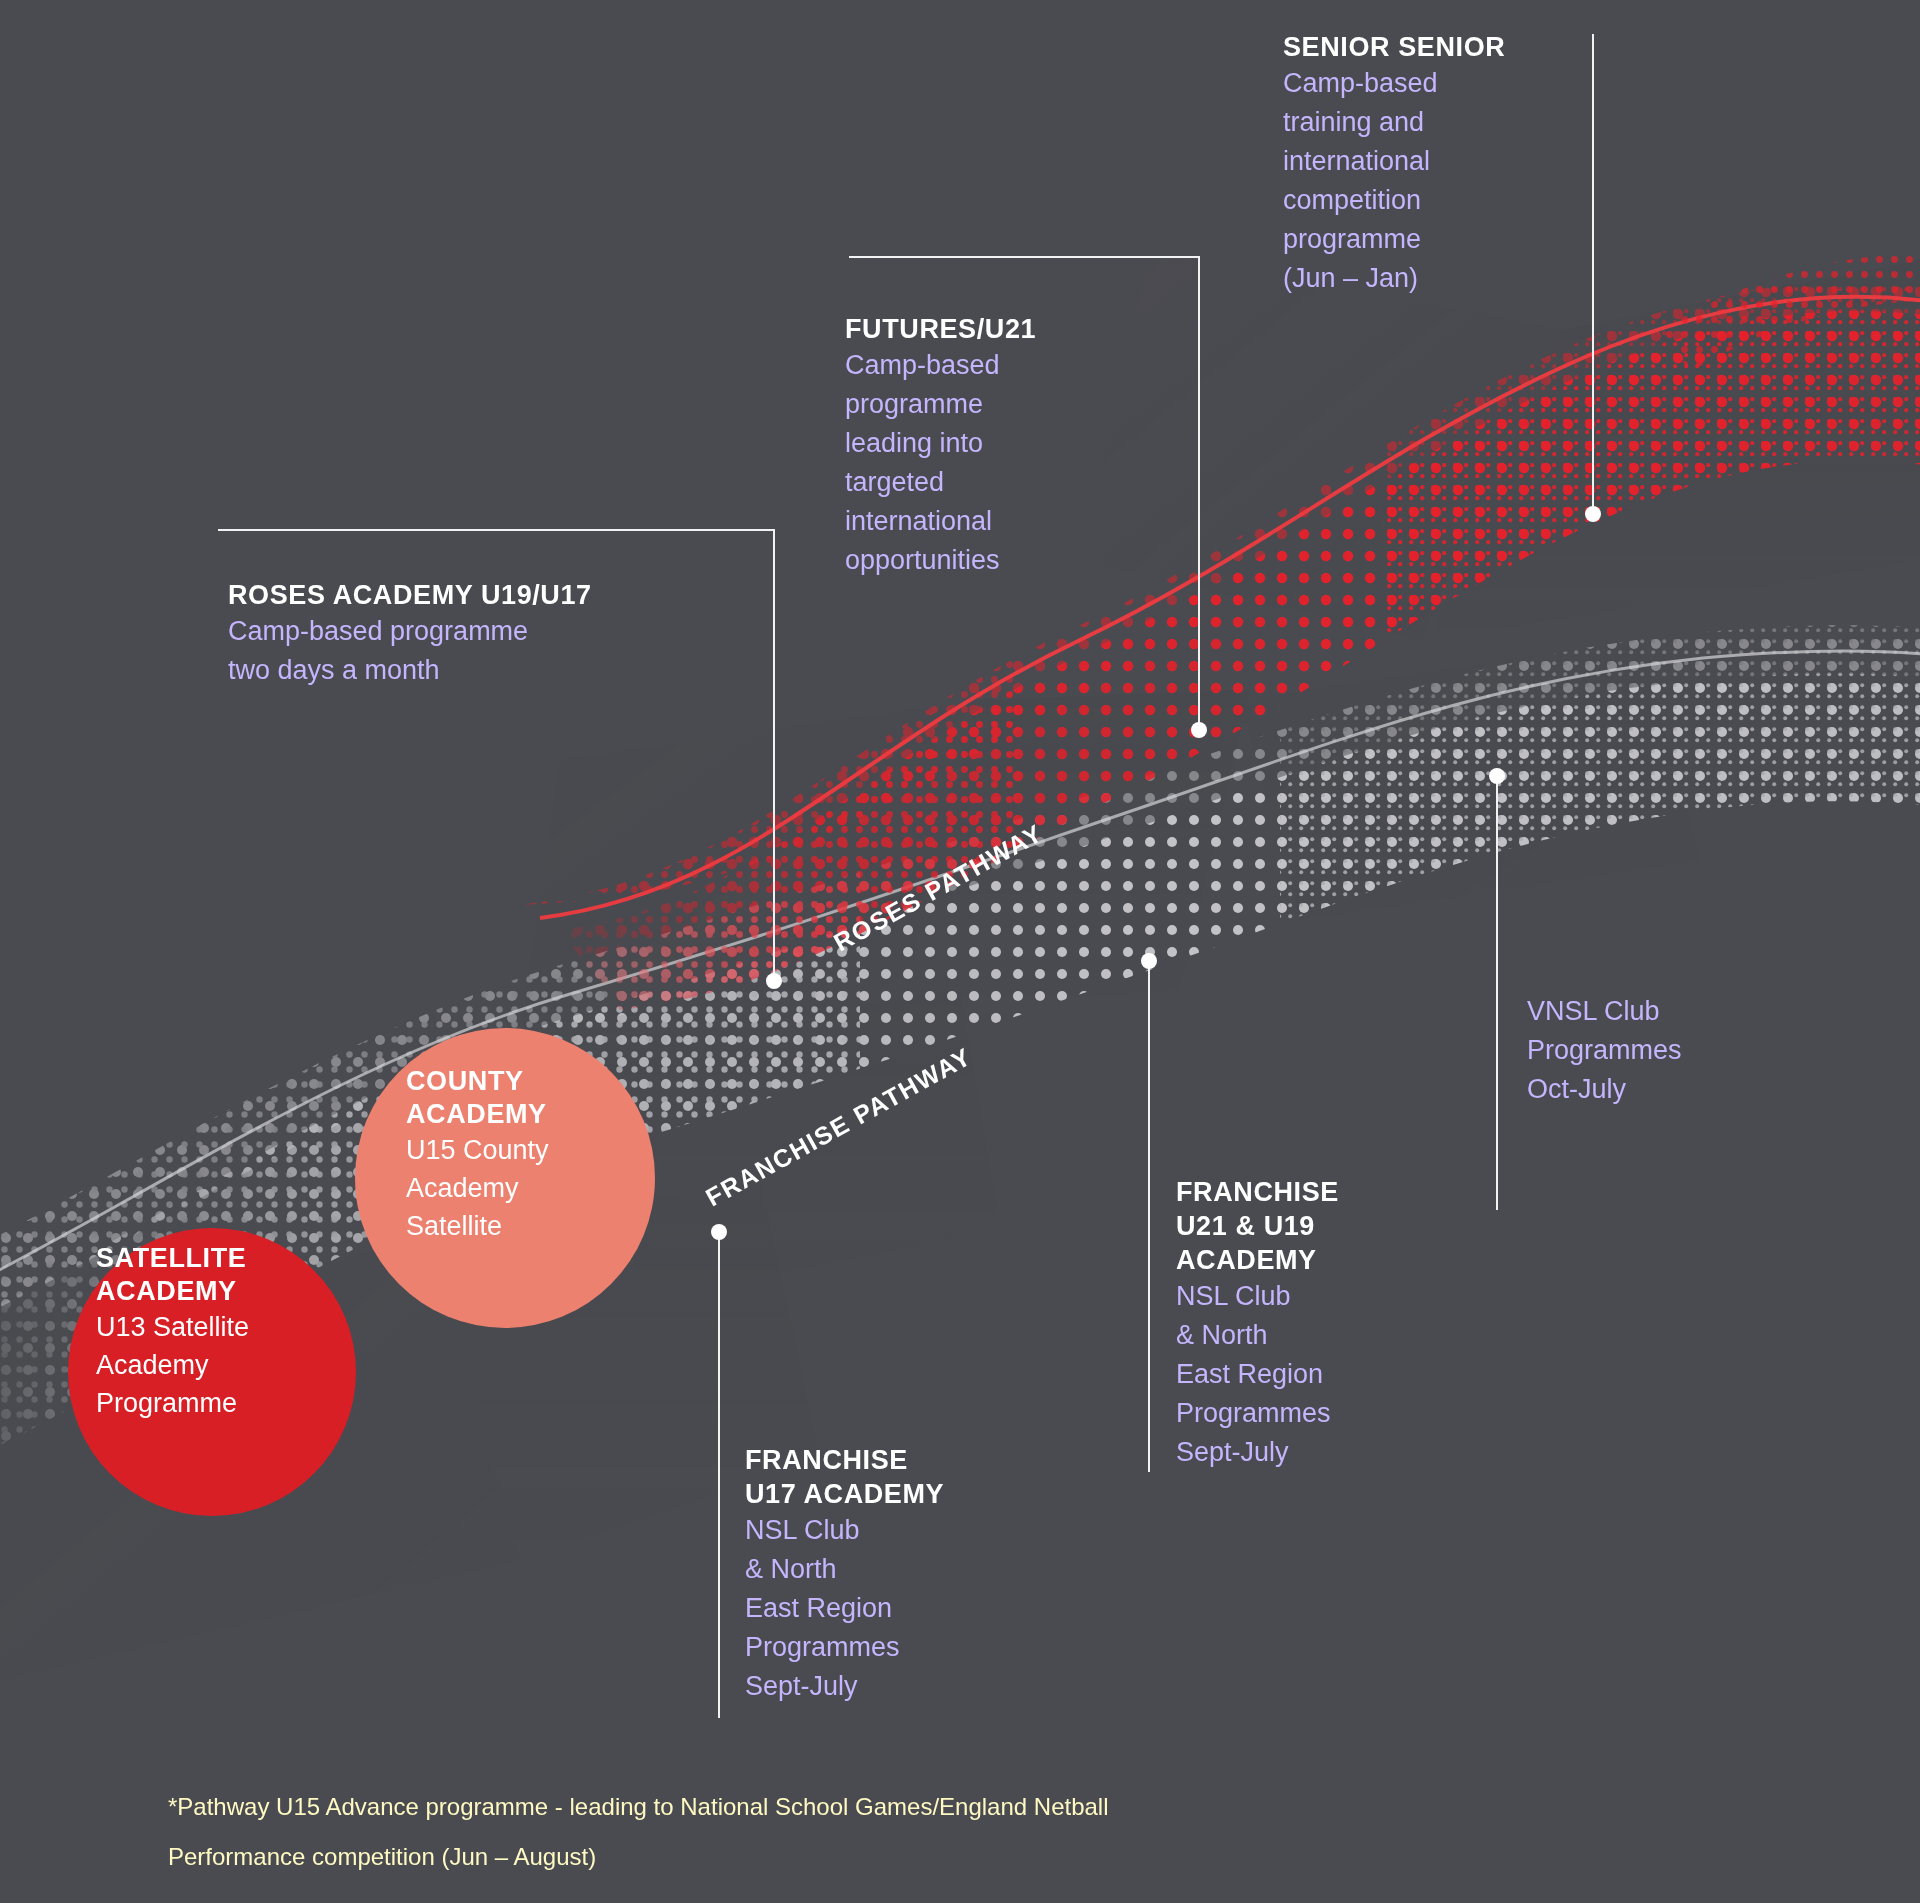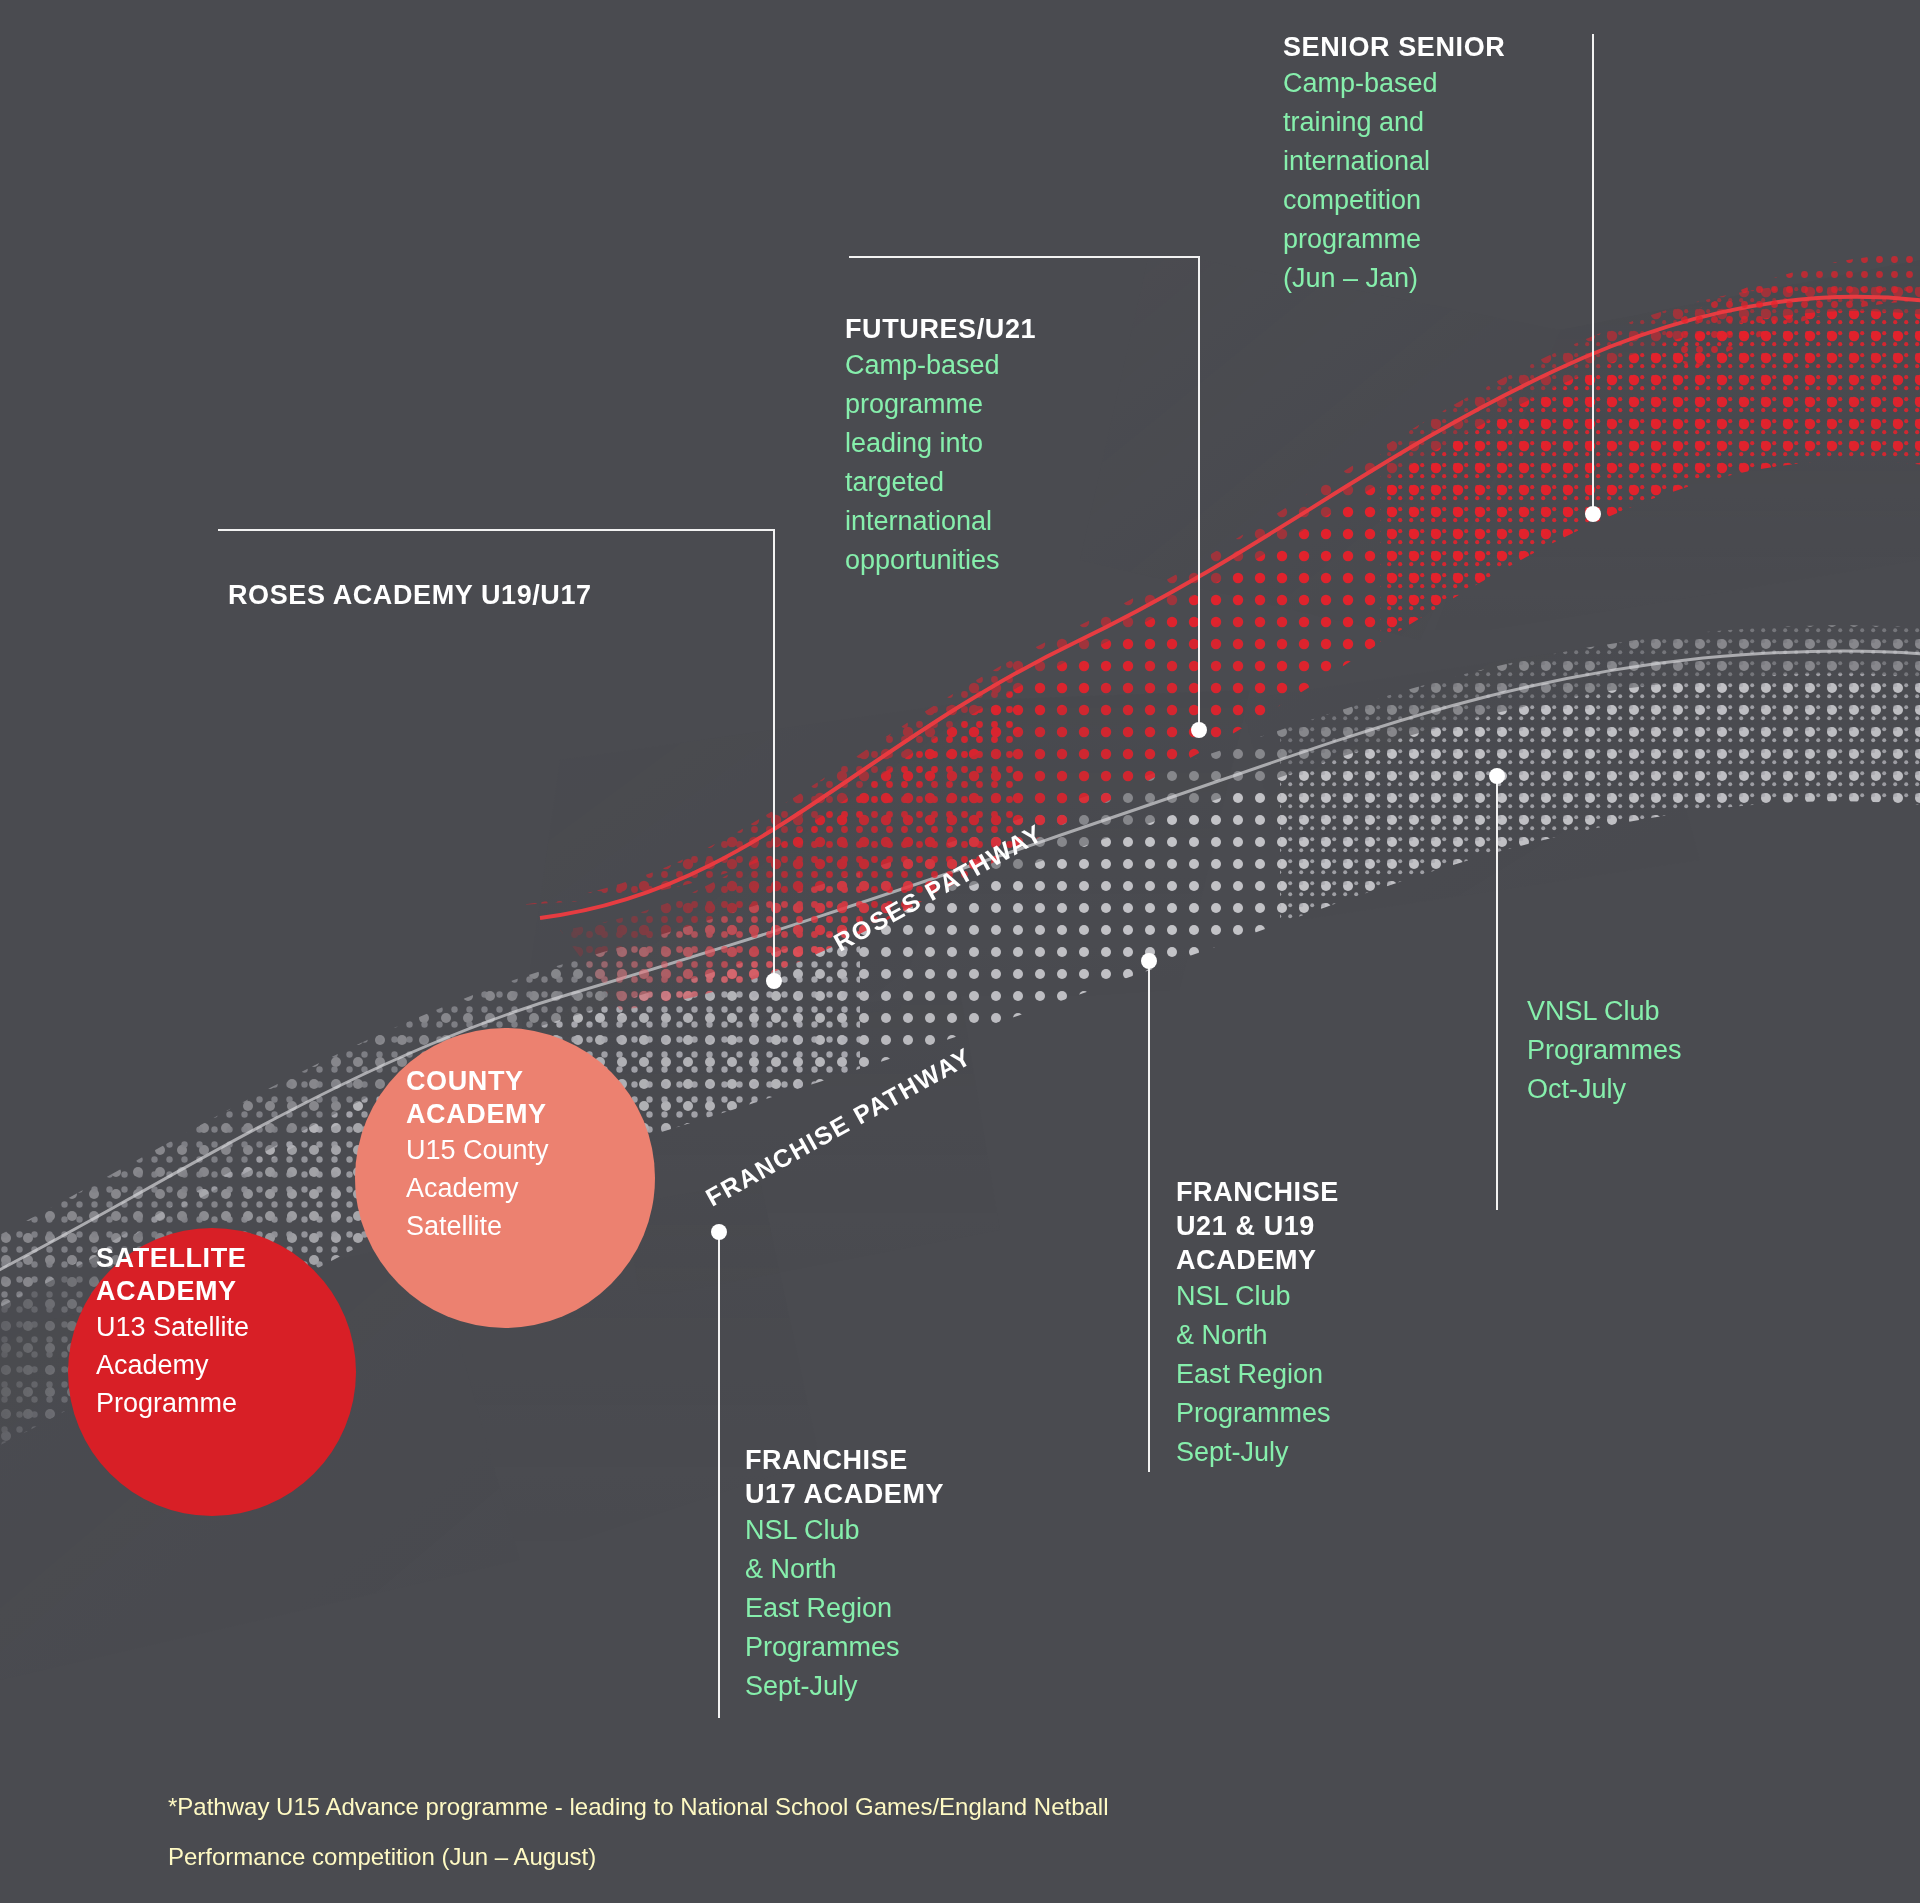--- a/index.html
+++ b/index.html
@@ -19,21 +19,21 @@
     font-size:27px;
     line-height:34px;
     letter-spacing:.6px;
     color:#ffffff;
     white-space:pre-line;
   }
   .callout .body{
     font-weight:300;
     font-size:27px;
     line-height:39px;
-    color:#86efac;
+    color:#c4b5fd;
     white-space:pre-line;
   }
 
   
   .vline{position:absolute;background:#f2f2f2;width:2px;}
   .hline{position:absolute;background:#f2f2f2;height:2px;}
   .dotnode{position:absolute;width:16px;height:16px;border-radius:50%;background:#ffffff;}
 
   
   .circ{position:absolute;border-radius:50%;display:block;}
@@ -233,20 +233,22 @@
     <div class="body">Camp-based
 programme
 leading into
 targeted
 international
 opportunities</div>
   </div>
 
   <div class="callout" style="left:228px;top:578px;width:560px;">
     <div class="title">ROSES ACADEMY U19/U17</div>
+    <div class="body">Camp-based programme
+two days a month</div>
   </div>
 
   <div class="callout" style="left:1527px;top:992px;width:340px;">
     <div class="body">VNSL Club
 Programmes
 Oct-July</div>
   </div>
 
   <div class="callout" style="left:1176px;top:1175px;width:300px;">
     <div class="title">FRANCHISE

